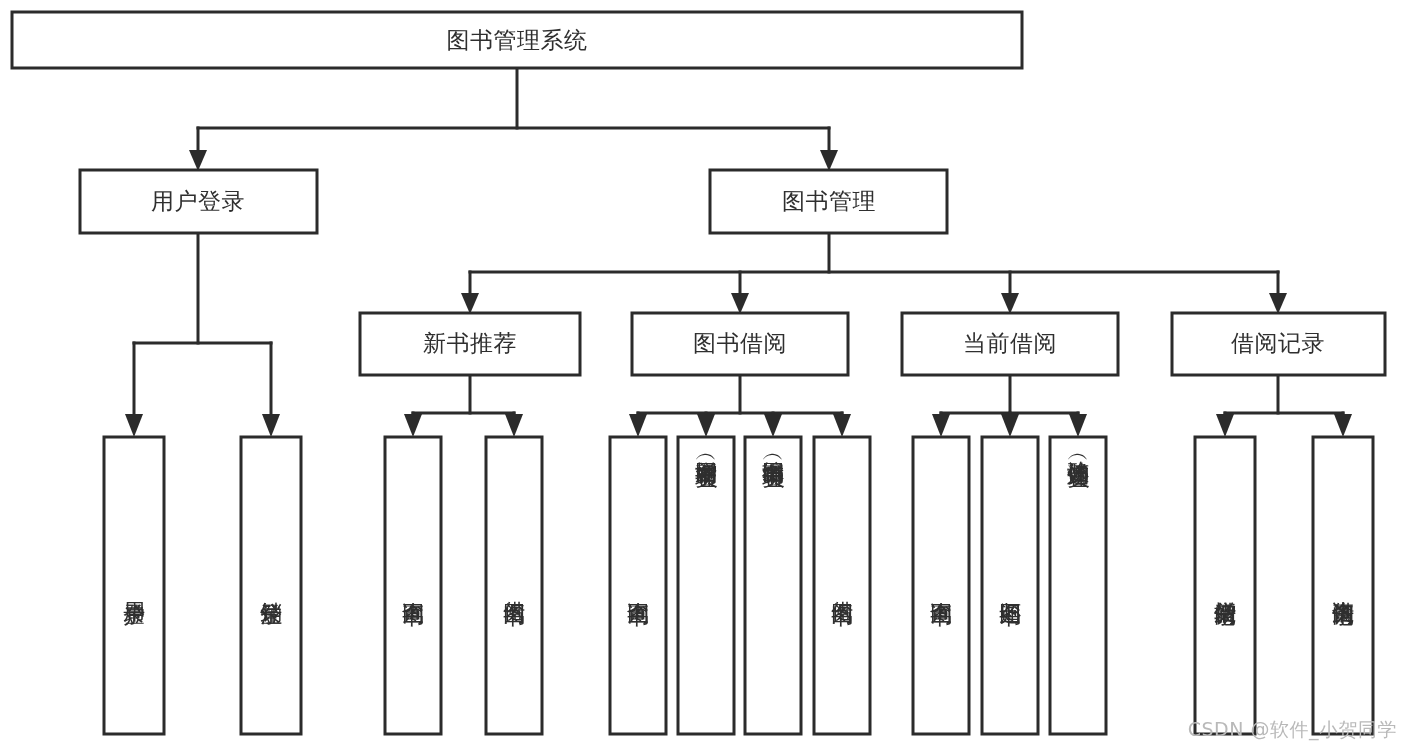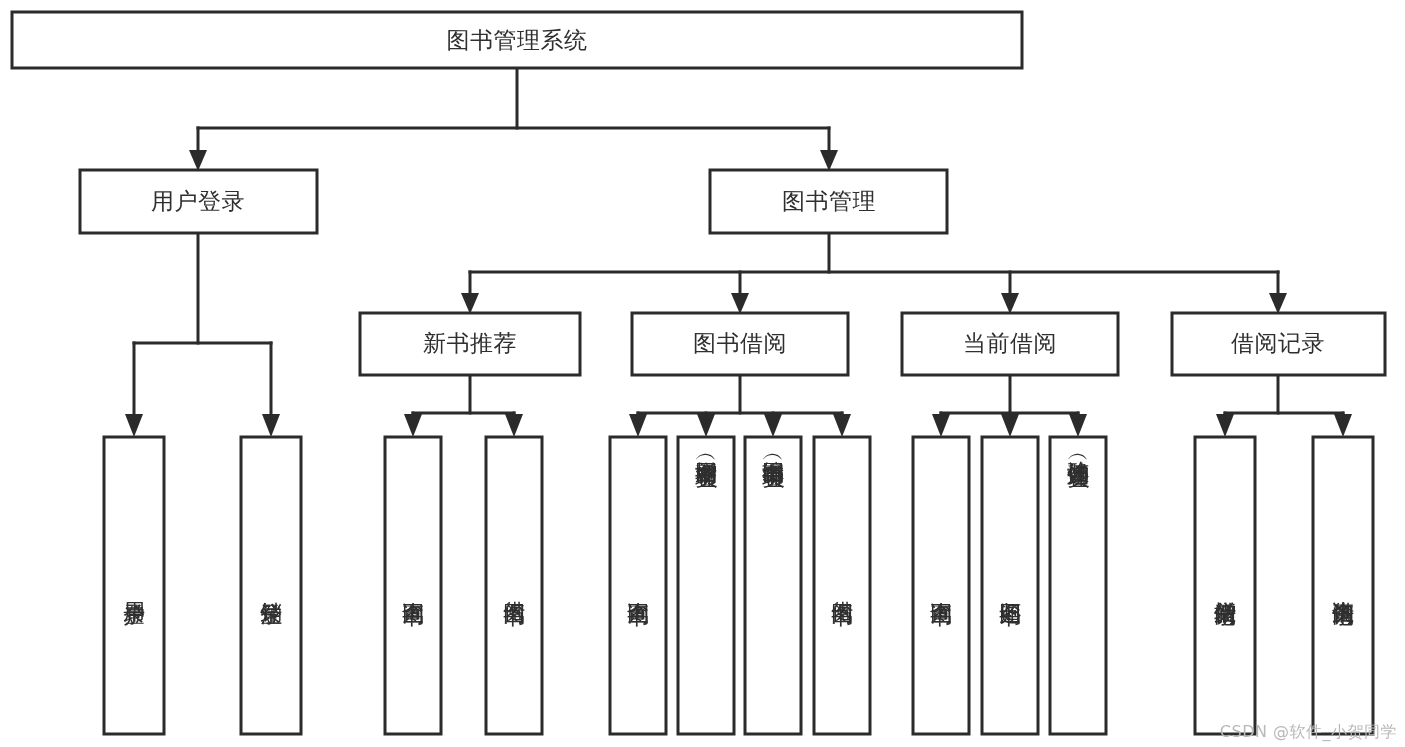--- a/index.html
+++ b/index.html
@@ -12,21 +12,21 @@
   .conn{stroke:#2b2b2b;stroke-width:3;fill:none;stroke-linecap:square;}
   .arrowhead{fill:#2b2b2b;stroke:none;}
   .htext{font-family:"DejaVu Sans","Liberation Sans",sans-serif;
          font-size:23px;fill:#2f2f2f;text-anchor:middle;dominant-baseline:middle;
          letter-spacing:0.5px;}
   .vtext{position:absolute;display:flex;align-items:center;justify-content:center;
          writing-mode:vertical-rl;text-orientation:upright;
          font-family:"DejaVu Sans","Liberation Sans",sans-serif;
          font-size:22px;color:#2f2f2f;line-height:1.12;letter-spacing:1px;
          white-space:nowrap;pointer-events:none;}
-  .watermark{position:absolute;right:8px;bottom:4px;font-size:16px;color:#b9b9b9;
+  .watermark{position:absolute;right:8px;bottom:4px;font-size:19px;color:#b9b9b9;
              font-family:"DejaVu Sans","Liberation Sans",sans-serif;
              letter-spacing:0.5px;white-space:nowrap;}
 </style>
 </head>
 <body>
 
 <div id="stage">
 
   <svg id="diagram" viewBox="0 0 1405 747">
 

